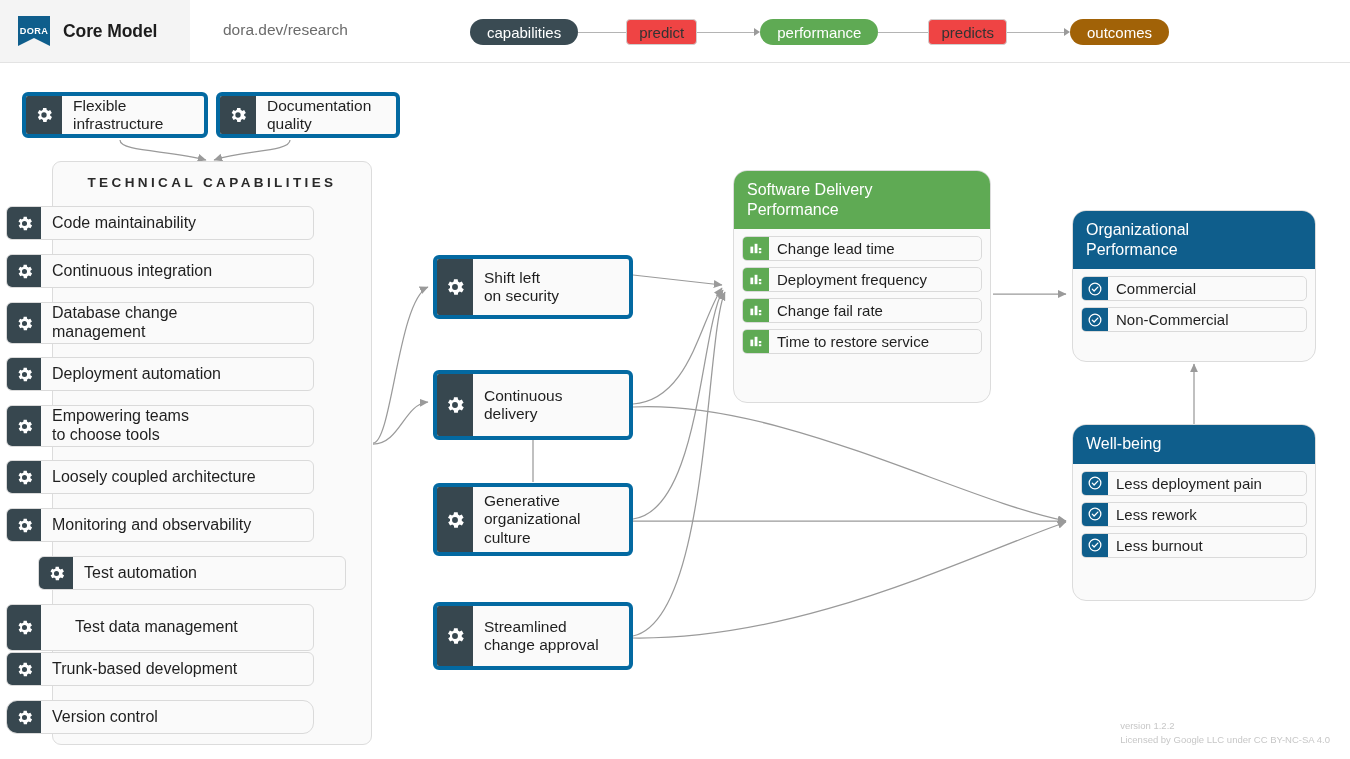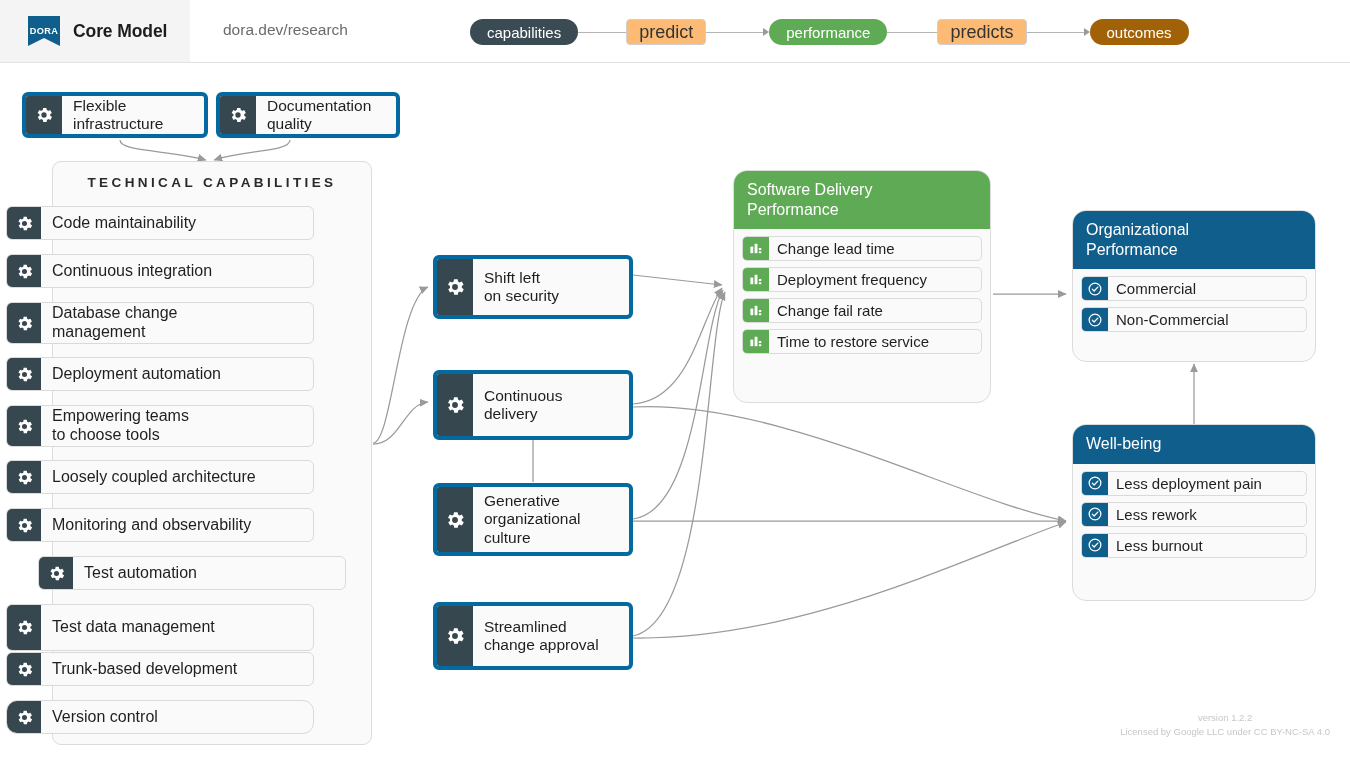--- a/index.html
+++ b/index.html
@@ -11,44 +11,44 @@
   }
   #stage { position: relative; width: 1350px; height: 759px; background: #ffffff; }
 
   
   .header {
     position: absolute; left: 0; top: 0; width: 1350px; height: 63px;
     background: #ffffff; border-bottom: 1px solid #e3e3e3;
   }
   .header-logobar {
     position: absolute; left: 0; top: 0; width: 190px; height: 62px;
-    background: #f4f4f4; display: flex; align-items: center; padding-left: 24px;
+    background: #f4f4f4; display: flex; align-items: center; padding-left: 14px;
   }
   .dora-mark { width: 40px; height: 36px; flex: 0 0 auto; }
   .logo-title {
     margin-left: 9px; font-size: 17.5px; font-weight: bold; color: #1c1c1c; letter-spacing: -0.1px;
   }
   .header-url {
     position: absolute; left: 223px; top: 21px;
     font-size: 15.5px; color: #6b6b6b;
   }
 
   
   .pipe { position: absolute; left: 470px; top: 19px; height: 26px; display: flex; align-items: center; }
   .pill {
     height: 26px; border-radius: 13px; display: flex; align-items: center; justify-content: center;
     padding: 0 17px; font-size: 15px; color: #ffffff; white-space: nowrap;
   }
   .pill.dark { background: #3a4b53; }
   .pill.green { background: #5faa54; }
   .pill.blue  { background: #a16207; }
   .rect-lbl {
-    height: 21px; border: 1px solid #cfcfcf; border-radius: 4px; background: #fdba74;
+    height: 21px; border: 1px solid #cfcfcf; border-radius: 4px; background: #ef4444;
     display: flex; align-items: center; justify-content: center; padding: 12px 12px;
-    font-size: 18px; color: #333333; white-space: nowrap;
+    font-size: 15px; color: #333333; white-space: nowrap;
   }
   .pipe-line { height: 1px; background: #b4b4b4; }
   .pipe-arrow {
     width: 0; height: 0; border-top: 4px solid transparent; border-bottom: 4px solid transparent;
     border-left: 6px solid #9a9a9a; margin-left: -1px;
   }
 
   
   .chip {
     position: absolute; background: #fafafa; border: 4px solid #0369a1; border-radius: 6px;
@@ -95,21 +95,21 @@
     background: #fafafa; border: 1px solid #dadada; border-radius: 5px;
     display: flex; align-items: stretch; height: 25px; overflow: hidden;
   }
   .prow-ico { width: 26px; flex: 0 0 26px; display: flex; align-items: center; justify-content: center; }
   .prow-ico.green { background: #5faa54; }
   .prow-ico.blue  { background: #0f5e8c; }
   .prow-txt { flex: 1 1 auto; display: flex; align-items: center; padding: 0 8px; font-size: 15px; color: #1f1f1f; }
 
   
   .foot {
-    position: absolute; right: 20px; bottom: 20px; text-align: center;
+    position: absolute; right: 20px; bottom: 12px; text-align: left;
     font-size: 9.5px; color: #c7c7c7; line-height: 1.5;
   }
 
   svg.edges { position: absolute; left: 0; top: 0; width: 1350px; height: 759px; pointer-events: none; }
 </style>
 </head>
 <body>
 
 <div id="stage">
 
@@ -258,21 +258,21 @@
     <span class="chip-txt">Monitoring and observability</span>
   </div>
   <div class="tc-row" style="top:556px; height:34px;margin-left:32px;">
     <span class="chip-ico">
         <svg width="19" height="19" viewBox="0 0 24 24">
           <path fill="#ffffff" d="M19.4 13a7.6 7.6 0 0 0 0-2l2-1.5-2-3.4-2.4 1a7.6 7.6 0 0 0-1.7-1l-.4-2.6h-4l-.4 2.6a7.6 7.6 0 0 0-1.7 1l-2.4-1-2 3.4L6.6 11a7.6 7.6 0 0 0 0 2l-2 1.5 2 3.4 2.4-1c.5.4 1.1.8 1.7 1l.4 2.6h4l.4-2.6c.6-.2 1.2-.6 1.7-1l2.4 1 2-3.4-2-1.5ZM12 15.2A3.2 3.2 0 1 1 12 8.8a3.2 3.2 0 0 1 0 6.4Z"></path>
         </svg>
       </span>
     <span class="chip-txt">Test automation</span>
   </div>
-  <div class="tc-row" style="top:604px; height:47px;">
+  <div class="tc-row" style="top:604px; height:47px;gap:23px;">
     <span class="chip-ico">
         <svg width="19" height="19" viewBox="0 0 24 24">
           <path fill="#ffffff" d="M19.4 13a7.6 7.6 0 0 0 0-2l2-1.5-2-3.4-2.4 1a7.6 7.6 0 0 0-1.7-1l-.4-2.6h-4l-.4 2.6a7.6 7.6 0 0 0-1.7 1l-2.4-1-2 3.4L6.6 11a7.6 7.6 0 0 0 0 2l-2 1.5 2 3.4 2.4-1c.5.4 1.1.8 1.7 1l.4 2.6h4l.4-2.6c.6-.2 1.2-.6 1.7-1l2.4 1 2-3.4-2-1.5ZM12 15.2A3.2 3.2 0 1 1 12 8.8a3.2 3.2 0 0 1 0 6.4Z"></path>
         </svg>
       </span>
     <span class="chip-txt">Test data management</span>
   </div>
   <div class="tc-row" style="top:652px; height:34px;">
     <span class="chip-ico">
         <svg width="19" height="19" viewBox="0 0 24 24">

